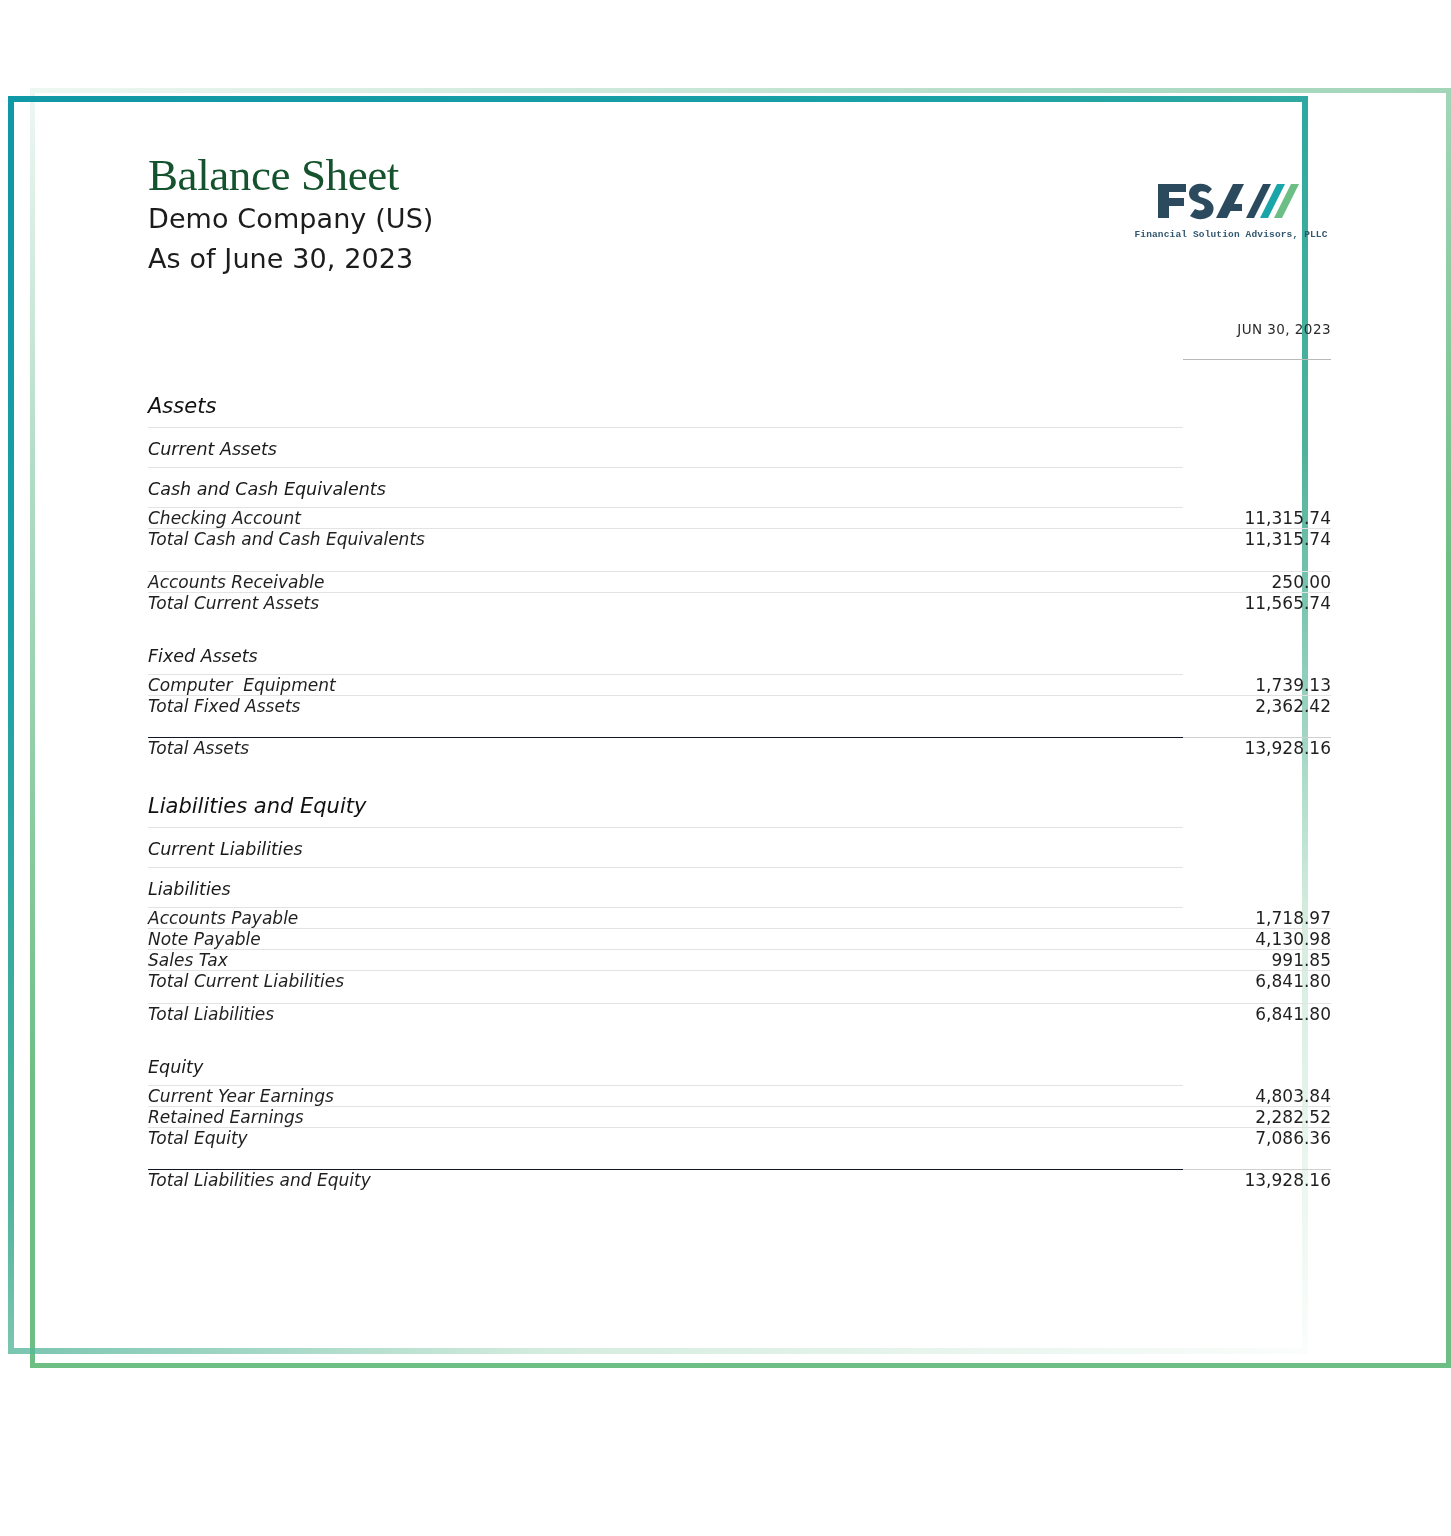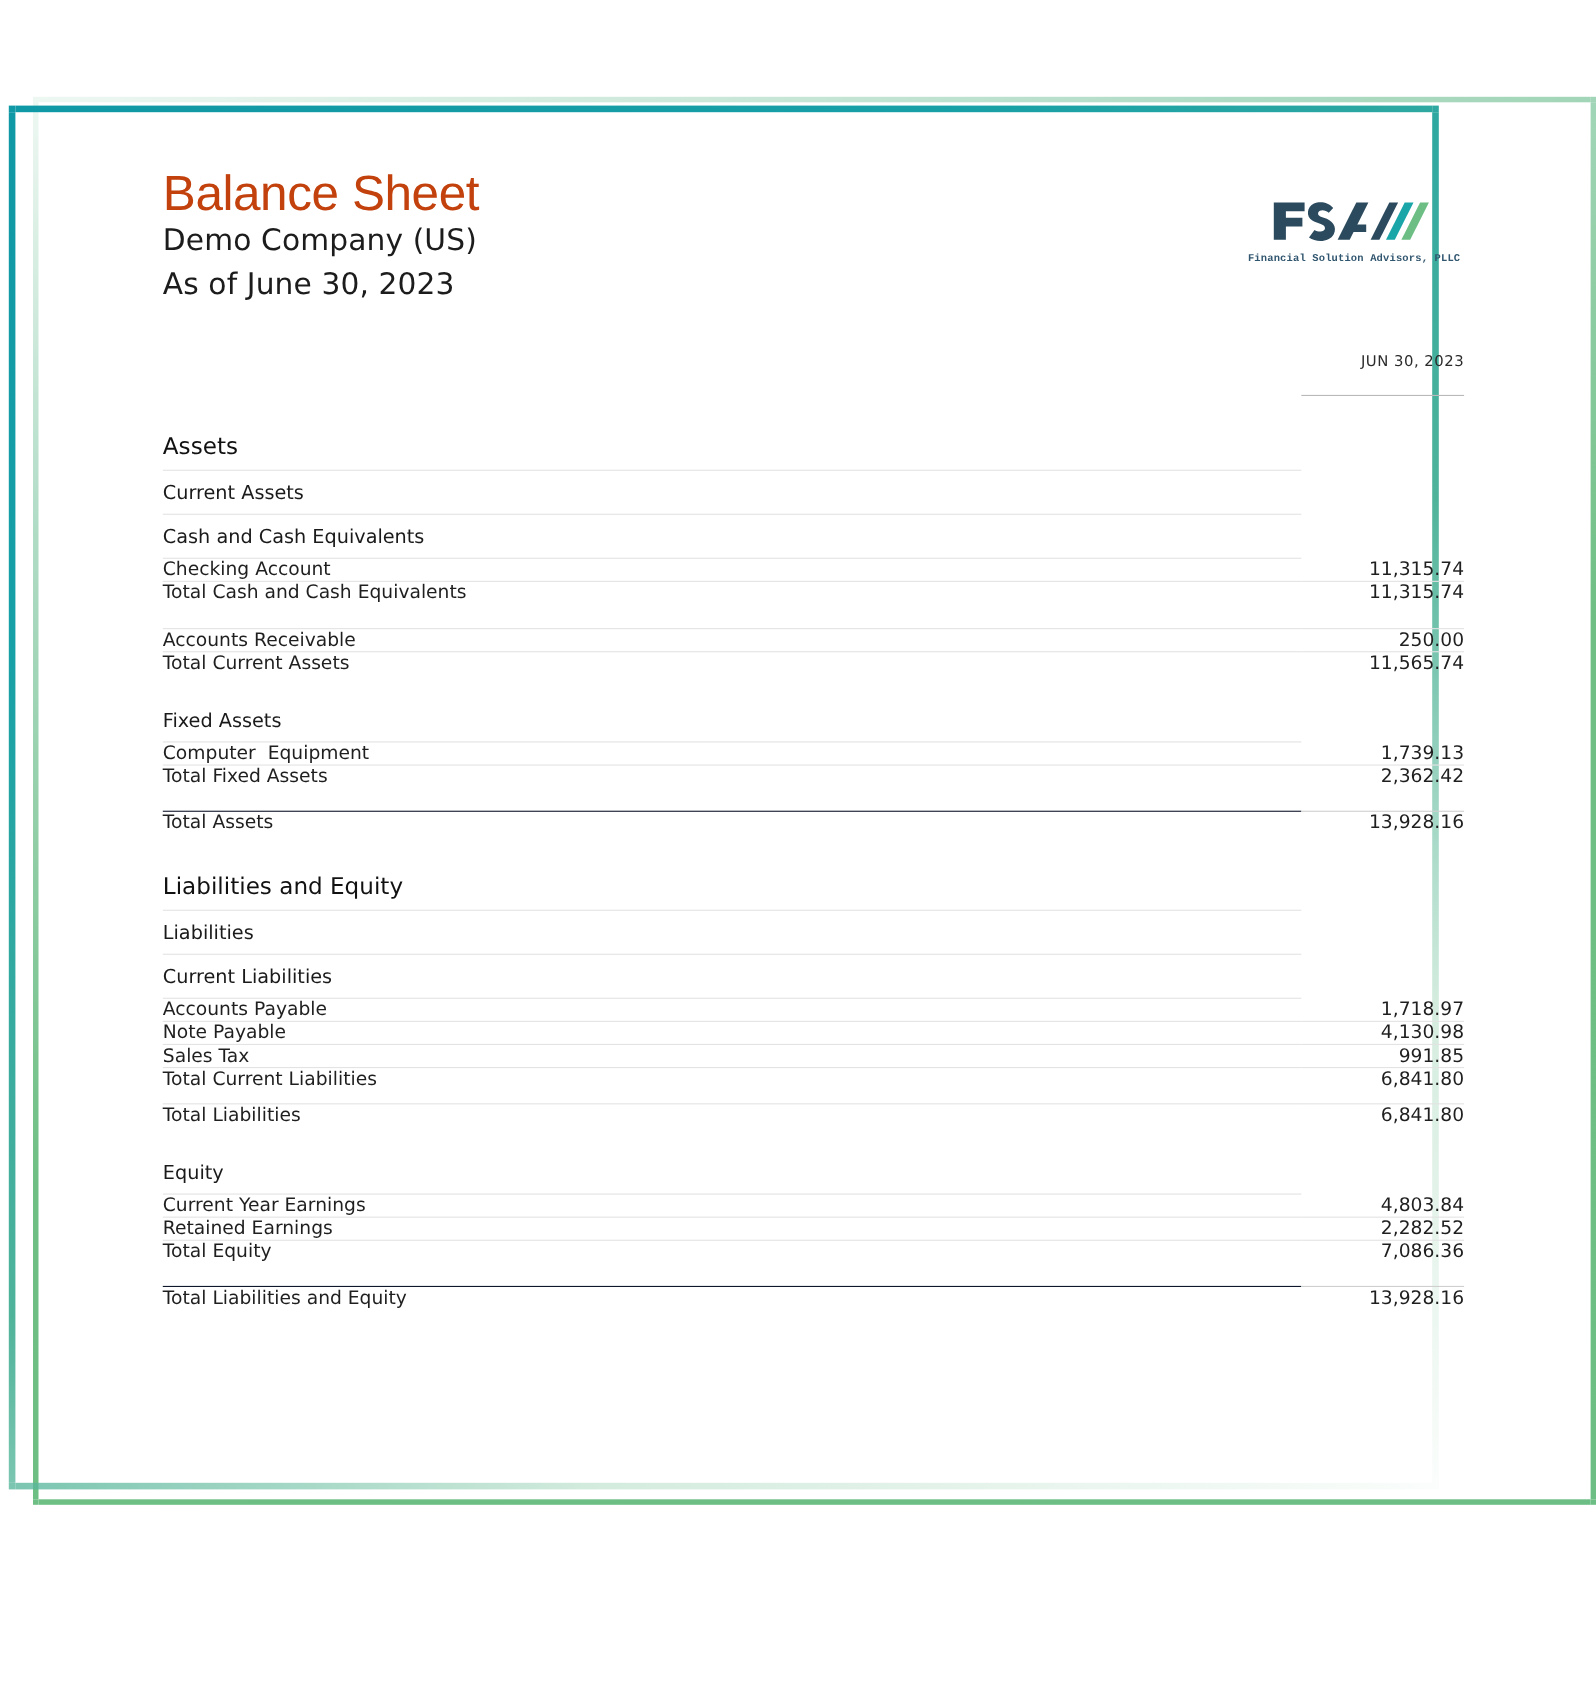--- a/index.html
+++ b/index.html
@@ -62,24 +62,24 @@
   .header-row {
     position: relative;
     display: flex;
     align-items: flex-start;
     justify-content: space-between;
   }
 
   .titleblock { padding-top: 2px; }
 
   .doc-title {
-    font-family: Liberation Sans, sans-serif;
+    font-family: Liberation Serif, serif;
     font-size: 45px;
     font-weight: 400;
-    color: #c2410c;
+    color: #14532d;
     letter-spacing: -0.4px;
     line-height: 1.05;
   }
 
   .company {
     font-size: 27px;
     font-weight: 400;
     color: #1c1c1c;
     line-height: 1.48;
     letter-spacing: 0.1px;
@@ -138,20 +138,21 @@
     vertical-align: bottom;
     padding: 0;
   }
 
   .lbl {
     font-size: 17px;
     color: #1f1f1f;
     font-weight: 400;
     white-space: pre;
     padding: 6px 12px 6px 0;
+    font-style: italic;
   }
   .val {
     width: 148px;
     text-align: right;
     font-size: 17px;
     color: #1f1f1f;
     font-weight: 400;
     white-space: nowrap;
     padding: 6px 0 6px 12px;
   }
@@ -291,25 +292,25 @@
             <td class="val">13,928.16</td>
           </tr>
           <tr class="gap">
             <td colspan="2"></td>
           </tr>
           <tr class="sep-none section-h">
             <td class="lbl i0">Liabilities and Equity</td>
             <td class="val"></td>
           </tr>
           <tr class="sep-label group-h">
+            <td class="lbl i2">Current Liabilities</td>
+            <td class="val"></td>
+          </tr>
+          <tr class="sep-label group-h">
             <td class="lbl i1">Liabilities</td>
-            <td class="val"></td>
-          </tr>
-          <tr class="sep-label group-h">
-            <td class="lbl i2">Current Liabilities</td>
             <td class="val"></td>
           </tr>
           <tr class="sep-label">
             <td class="lbl i2">Accounts Payable</td>
             <td class="val">1,718.97</td>
           </tr>
           <tr class="sep-both">
             <td class="lbl i2">Note Payable</td>
             <td class="val">4,130.98</td>
           </tr>

